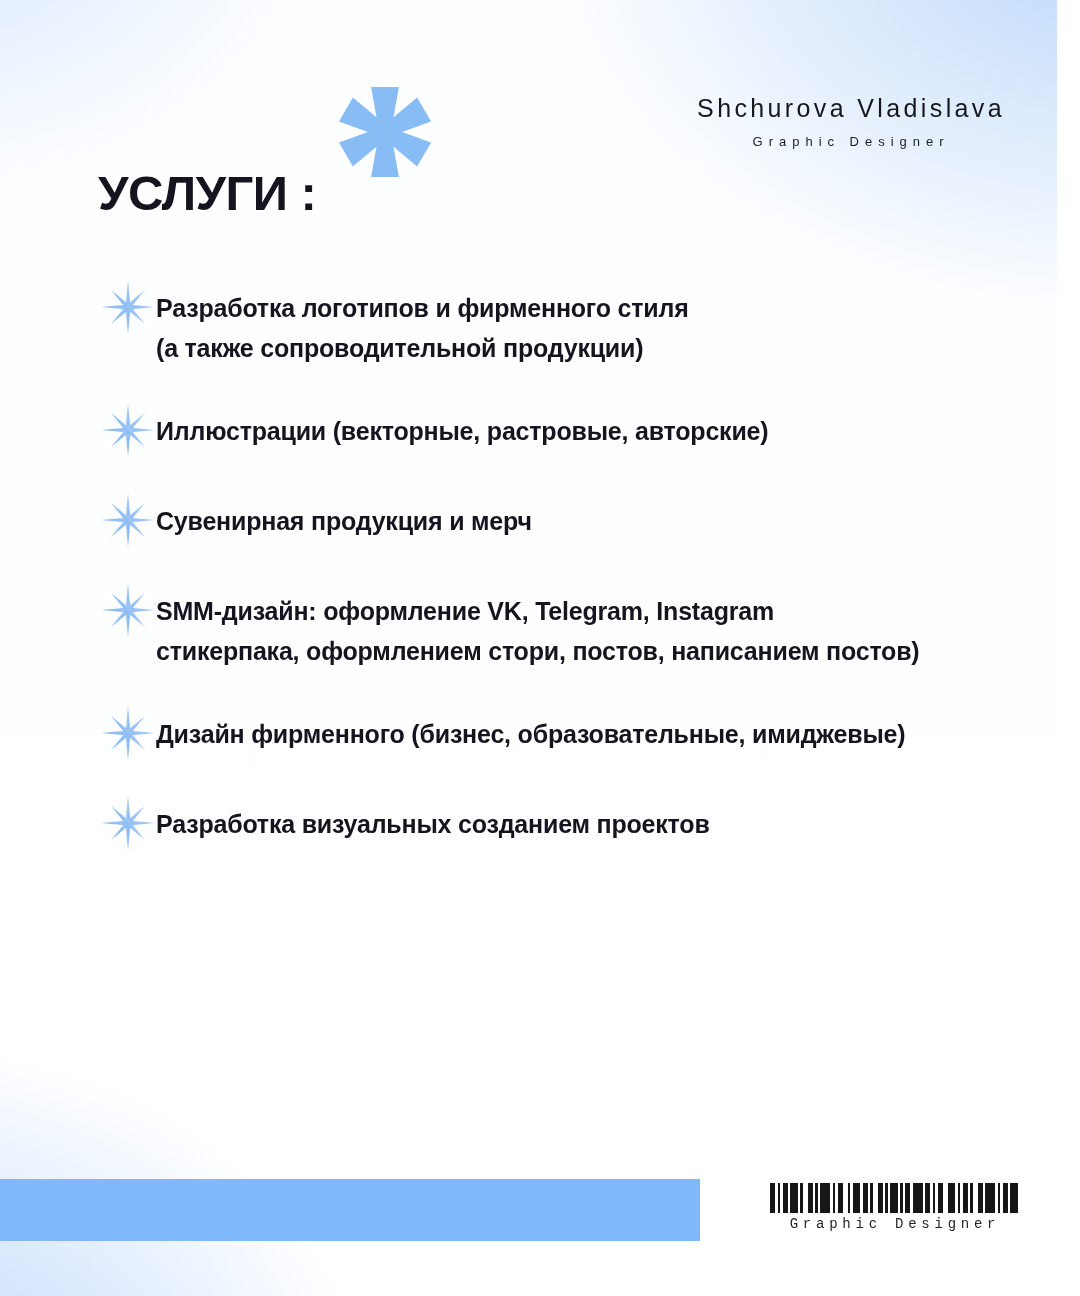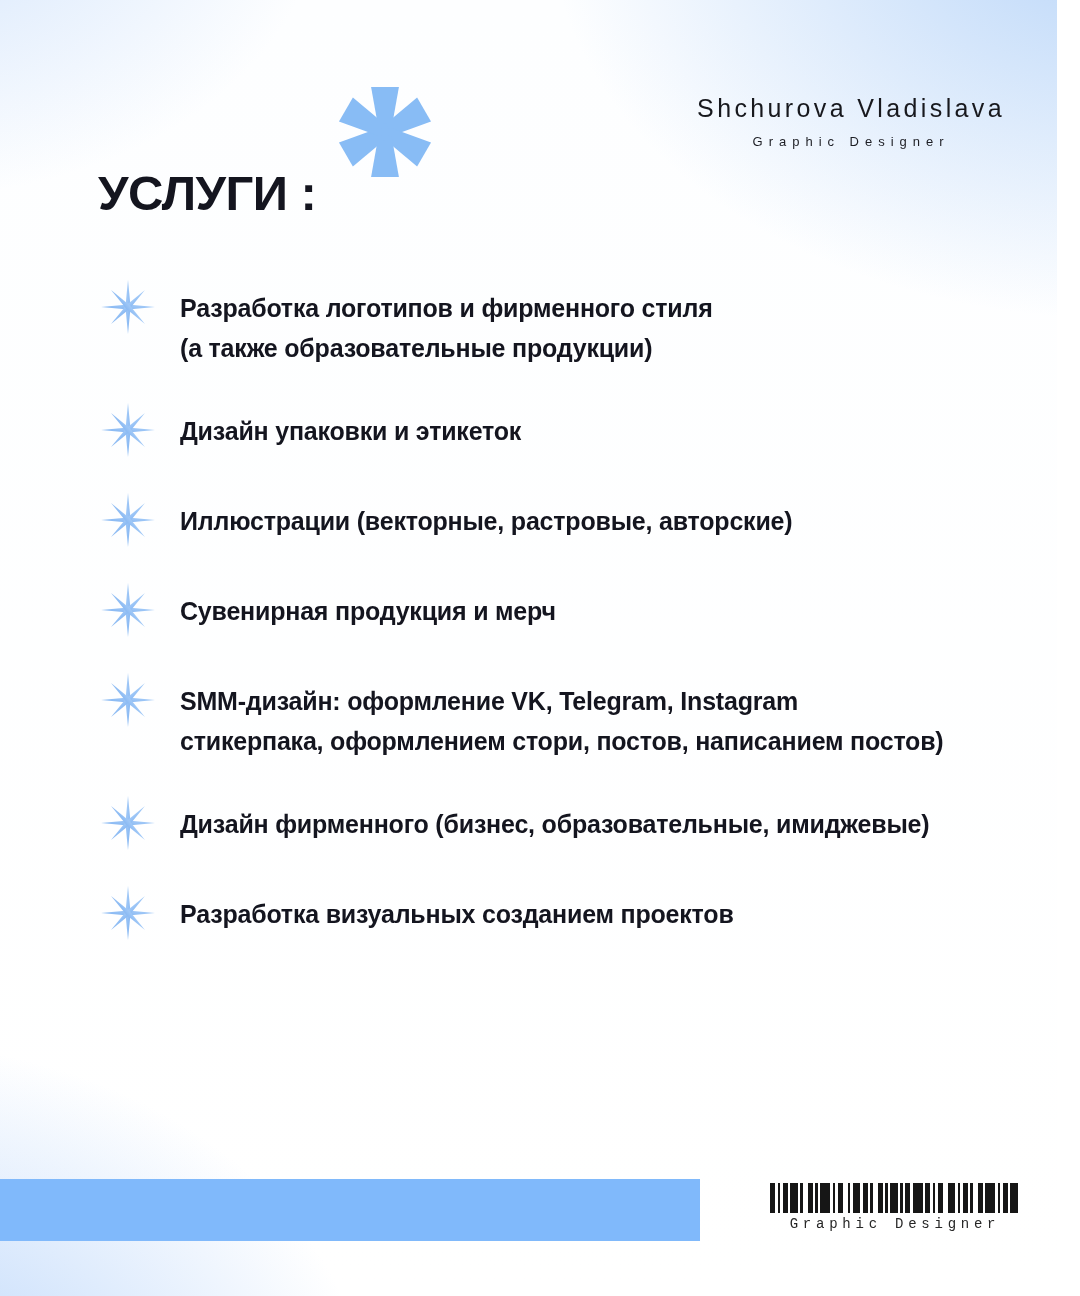--- a/index.html
+++ b/index.html
@@ -67,21 +67,20 @@
     display:flex; flex-direction:column; gap:43px;
   }
   .service{
     display:flex; align-items:flex-start;
   }
   .bullet{
     flex:0 0 56px;
     margin-top:-9px;
   }
   .service-text{
-    margin-left:24px;
     font-size:25px;
     font-weight:700;
     line-height:40px;
     letter-spacing:-0.2px;
     color:var(--text);
     white-space:nowrap;
   }
 
   
   .footer-bar{
@@ -145,43 +144,24 @@
         </defs>
         <g fill="url(#sparkGrad)">
           <polygon points="0,-27 2.6,0 0,27 -2.6,0"></polygon>
           <polygon points="0,-27 2.6,0 0,27 -2.6,0" transform="rotate(90)"></polygon>
           <polygon points="0,-24 2.4,0 0,24 -2.4,0" transform="rotate(45)"></polygon>
           <polygon points="0,-24 2.4,0 0,24 -2.4,0" transform="rotate(135)"></polygon>
         </g>
       </svg>
       <div class="service-text">
           <div>Разработка логотипов и фирменного стиля</div>
-          <div>(а также образовательные продукции)</div>
-        </div>
-    </div>
-
-    <div class="service">
-      <svg class="bullet" width="56" height="56" viewBox="-28 -28 56 56" aria-hidden="true">
-        <defs>
-          <linearGradient id="sparkGrad" x1="0" y1="0" x2="1" y2="1">
-            <stop offset="0" stop-color="#ACD0F9"></stop>
-            <stop offset="1" stop-color="#7FB2F1"></stop>
-          </linearGradient>
-        </defs>
-        <g fill="url(#sparkGrad)">
-          <polygon points="0,-27 2.6,0 0,27 -2.6,0"></polygon>
-          <polygon points="0,-27 2.6,0 0,27 -2.6,0" transform="rotate(90)"></polygon>
-          <polygon points="0,-24 2.4,0 0,24 -2.4,0" transform="rotate(45)"></polygon>
-          <polygon points="0,-24 2.4,0 0,24 -2.4,0" transform="rotate(135)"></polygon>
-        </g>
-      </svg>
-      <div class="service-text">
-          <div>Дизайн упаковки и этикеток</div>
-        </div>
-    </div>
+          <div>(а также сопроводительной продукции)</div>
+        </div>
+    </div>
+
 
     <div class="service">
       <svg class="bullet" width="56" height="56" viewBox="-28 -28 56 56" aria-hidden="true">
         <defs>
           <linearGradient id="sparkGrad" x1="0" y1="0" x2="1" y2="1">
             <stop offset="0" stop-color="#ACD0F9"></stop>
             <stop offset="1" stop-color="#7FB2F1"></stop>
           </linearGradient>
         </defs>
         <g fill="url(#sparkGrad)">

